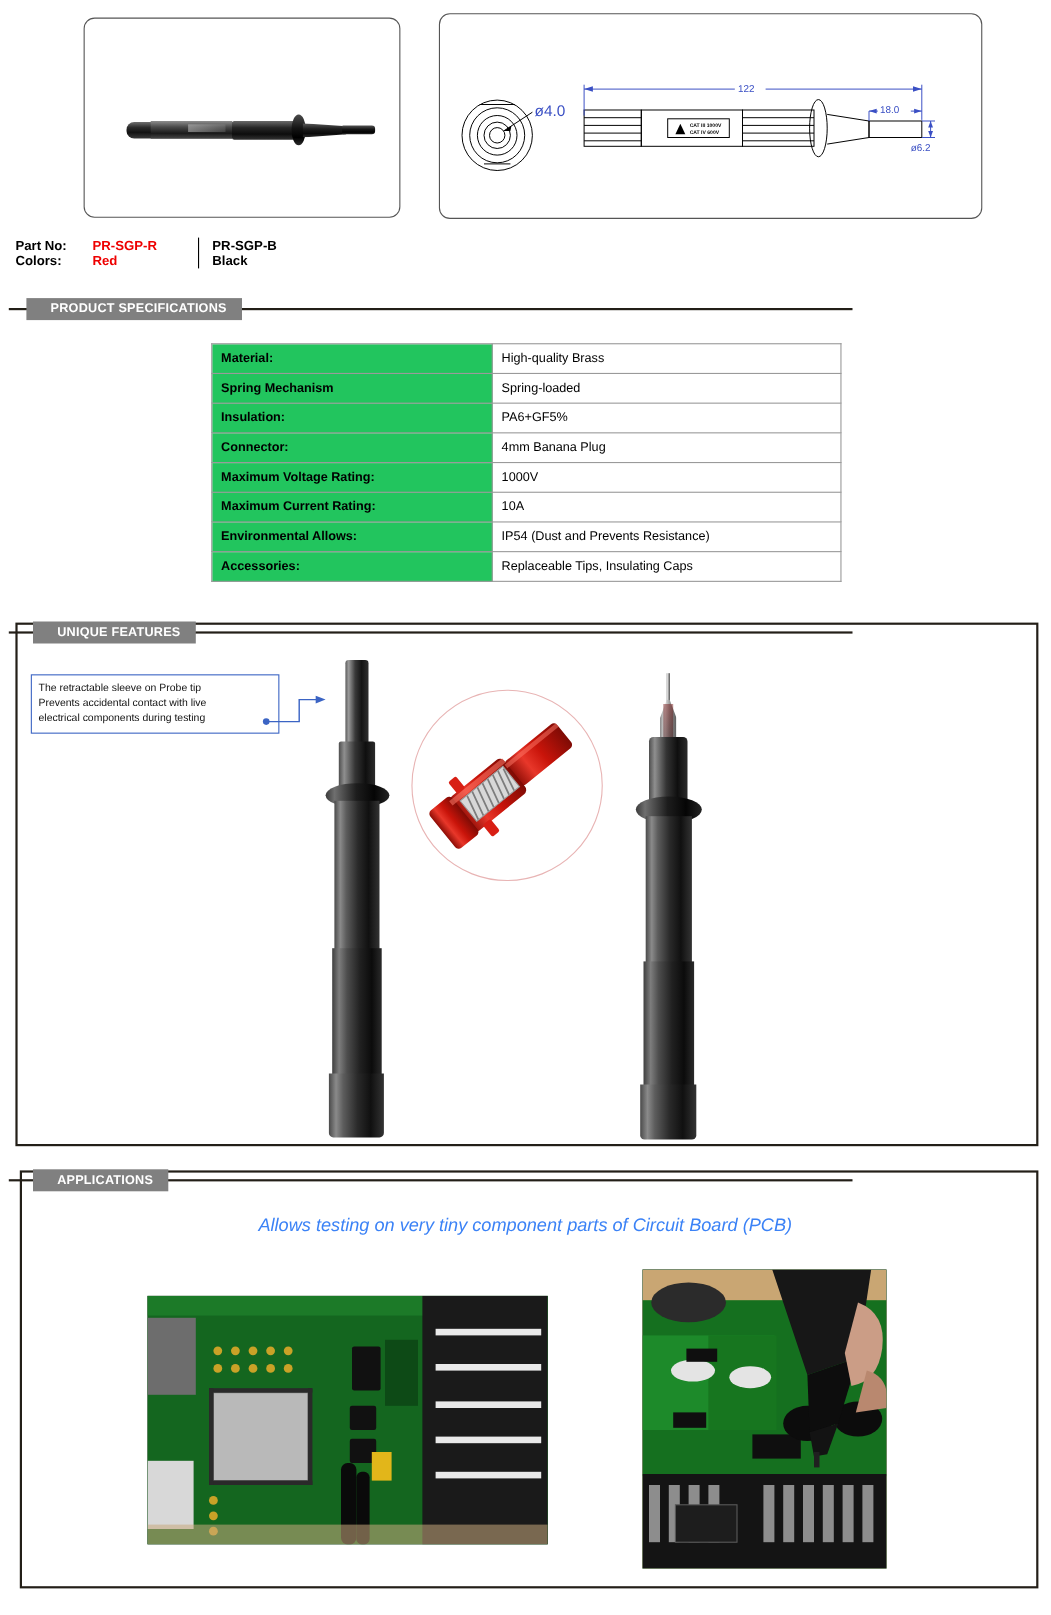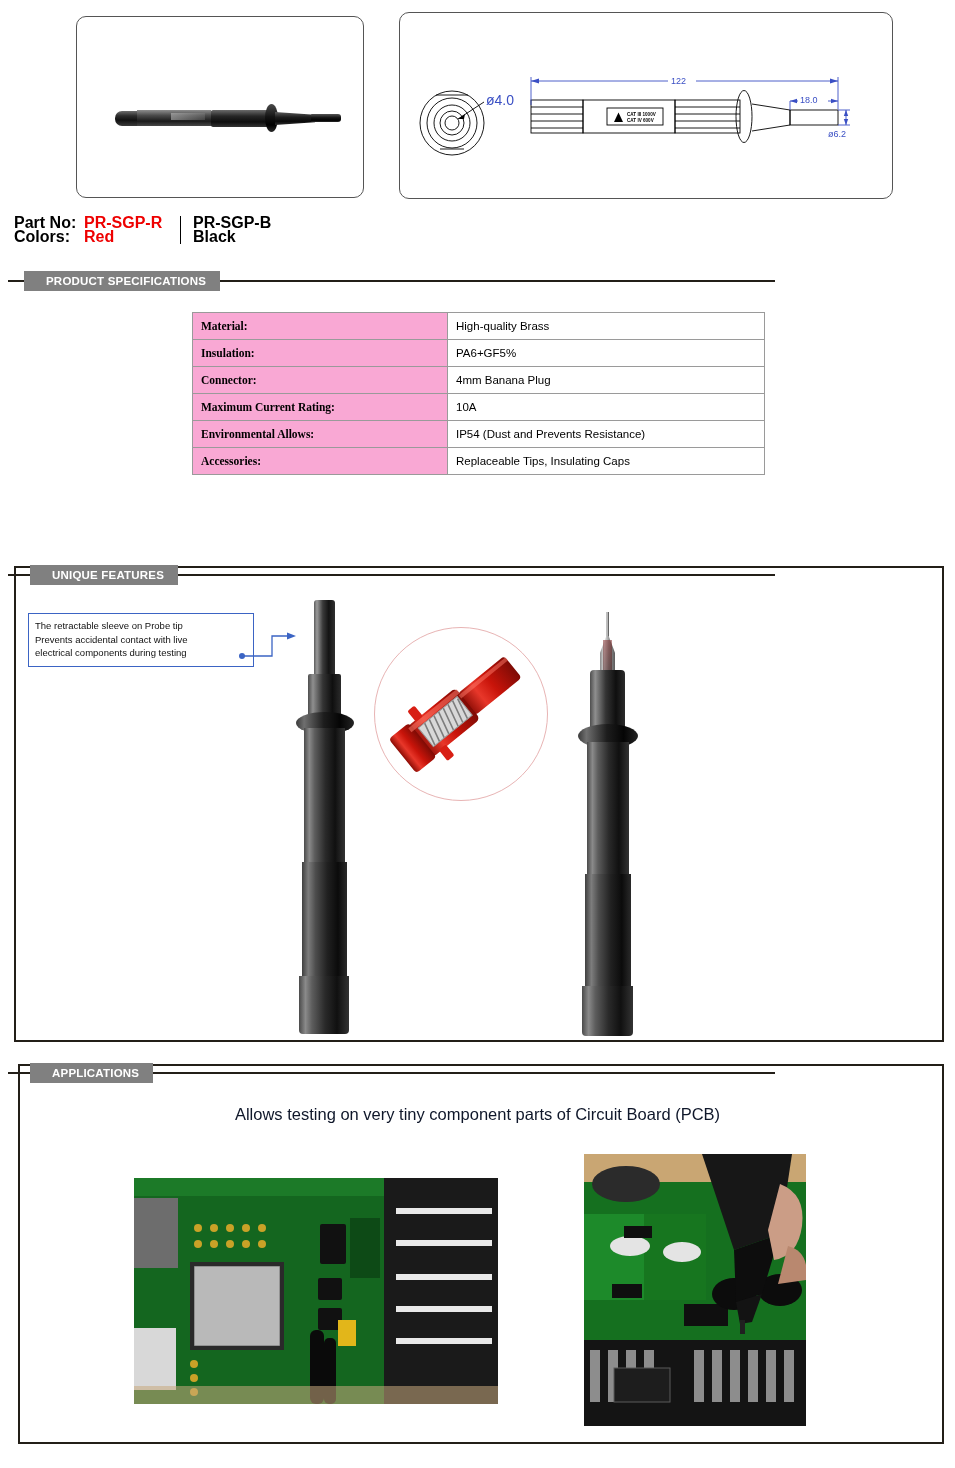--- a/index.html
+++ b/index.html
@@ -70,21 +70,21 @@
     font-size: 5px;
   }
 
   
   #drawing-svg { position: absolute; left: 0; top: 0; }
 
   
   #partno-block {
     position: absolute;
     left: 14px; top: 216px;
-    font-size: 16px;
+    font-size: 12px;
     font-weight: bold;
     line-height: 14px;
   }
   #partno-block table { border-collapse: collapse; }
   #partno-block td { padding: 0 0 0 0; vertical-align: top; white-space: nowrap; }
   .pn-label { width: 70px; }
   .pn-red   { color: #ee0000; width: 96px; }
   .pn-sep   { border-left: 1px solid #000; padding-left: 12px !important; }
 
   
@@ -128,23 +128,22 @@
     font-size: 11.5px;
   }
   #spec-table td {
     border: 1px solid #9a9a9a;
     height: 26px;
     padding: 0 8px;
     vertical-align: middle;
   }
   #spec-table td.k {
     width: 238px;
-    background: #f9a8d4;
+    background: #22c55e;
     font-weight: bold;
-    font-family: Liberation Serif, serif;
   }
   #spec-table td.v {
     background: #ffffff;
   }
 
   
   .panel {
     position: absolute;
     border: 2px solid #231f18;
     background: #ffffff;
@@ -208,21 +207,22 @@
   }
   #detail-svg { position: absolute; left: 0; top: 0; }
 
   
   #apps-caption {
     position: absolute;
     left: 0; top: 1105px;
     width: 955px;
     text-align: center;
     font-size: 16.5px;
-    color: #0f172a;
+    color: #3b82f6;
+    font-style: italic;
   }
   .app-photo {
     position: absolute;
     overflow: hidden;
     background: #0d3b12;
   }
   #app-photo-1 { left: 134px; top: 1178px; width: 364px; height: 226px; }
   #app-photo-2 { left: 584px; top: 1154px; width: 222px; height: 272px; }
 </style>
 </head>
@@ -335,26 +335,34 @@
   <div class="tag">PRODUCT SPECIFICATIONS</div>
 </div>
 
 <table id="spec-table">
   <tbody>
       <tr>
     <td class="k">Material:</td>
     <td class="v">High-quality Brass</td>
   </tr>
   <tr>
+    <td class="k">Spring Mechanism</td>
+    <td class="v">Spring-loaded</td>
+  </tr>
+  <tr>
     <td class="k">Insulation:</td>
     <td class="v">PA6+GF5%</td>
   </tr>
   <tr>
     <td class="k">Connector:</td>
     <td class="v">4mm Banana Plug</td>
+  </tr>
+  <tr>
+    <td class="k">Maximum Voltage Rating:</td>
+    <td class="v">1000V</td>
   </tr>
   <tr>
     <td class="k">Maximum Current Rating:</td>
     <td class="v">10A</td>
   </tr>
   <tr>
     <td class="k">Environmental Allows:</td>
     <td class="v">IP54 (Dust and Prevents Resistance)</td>
   </tr>
   <tr>

